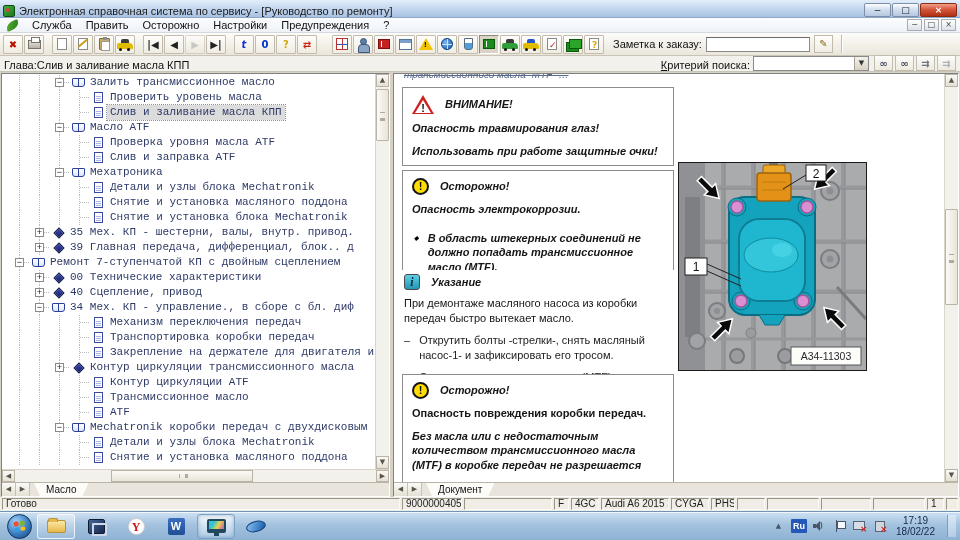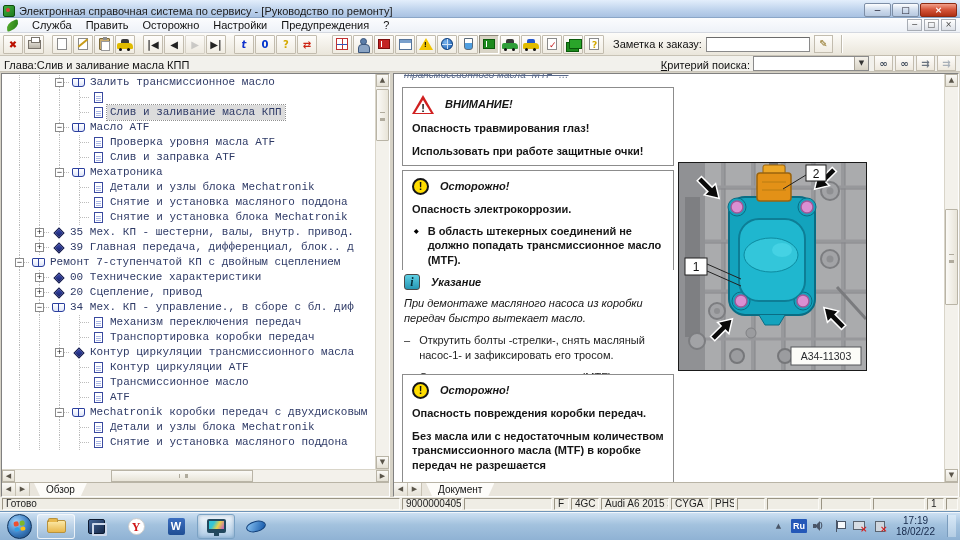--- a/index.html
+++ b/index.html
@@ -144,25 +144,25 @@
     clip-path:polygon(0 0,100% 0,calc(100% - 6px) 100%,6px 100%)}
 
   
   .clipline{position:absolute;left:10px;top:-5px;width:270px;height:11px;overflow:hidden;
     font:italic 10px/11px "Liberation Sans",sans-serif;color:#5a6a8a;text-decoration:line-through;white-space:nowrap}
   .wbox{position:absolute;left:8px;width:272px;border:1px solid #8c8c8c;background:#fff;padding:7px 9px;
     font:11px/1.32 "Liberation Sans",sans-serif;color:#161616}
   .nob{border:none;padding:4px 2px}
   .whead{display:flex;align-items:center;gap:11px;margin-bottom:7px}
   .wtitle{font-style:italic;font-weight:bold}
-  .ital{font-style:italic}
+  .ital{}
   .bold{font-weight:bold}
-  .bi{font-weight:bold}
+  .bi{font-style:italic;font-weight:bold}
   .mt{margin-top:8px}
-  .bul{display:flex;gap:9px;margin-top:7px;padding-left:2px}
+  .bul{display:flex;gap:9px;margin-top:14px;padding-left:2px}
   .bul::before{content:"◆";font-size:6px;line-height:14px;color:#000;flex:none}
   .step{display:flex;gap:9px;margin-top:8px;color:#222}
   .step::before{content:"–";flex:none}
   .triw{width:22px;height:19px;position:relative;flex:none}
   .triw .t1{position:absolute;left:0;top:0;width:0;height:0;border-left:11px solid transparent;border-right:11px solid transparent;border-bottom:19px solid #d02020}
   .triw .t2{position:absolute;left:3px;top:5px;width:0;height:0;border-left:8px solid transparent;border-right:8px solid transparent;border-bottom:13px solid #fff}
   .triw .ex{position:absolute;left:0;right:0;bottom:0;text-align:center;font:bold 11px/12px "Liberation Sans",sans-serif;color:#111}
   .cir{width:17px;height:17px;flex:none;border-radius:50%;background:#ffdd00;border:2px solid #151515;
     color:#111;font:bold 11px/13px "Liberation Sans",sans-serif;text-align:center}
   .noteic{width:16px;height:16px;flex:none;border-radius:3px;background:linear-gradient(#5fd0e4,#2596b4);
@@ -403,20 +403,21 @@
             <span class="lbl">Залить трансмиссионное масло</span>
           </div>
           <div class="trow">
             <span class="g"></span>
             <span class="g"></span>
             <span class="g"></span>
             <span class="g conn"></span>
             <span class="ic">
               <span class="ic-doc"></span>
             </span>
+            <span class="lbl">Проверить уровень масла</span>
           </div>
           <div class="trow sel">
             <span class="g"></span>
             <span class="g"></span>
             <span class="g"></span>
             <span class="g conn"></span>
             <span class="ic">
               <span class="ic-doc"></span>
             </span>
             <span class="lbl">Слив и заливание масла КПП</span>
@@ -533,21 +534,21 @@
             <span class="lbl">00 Технические характеристики</span>
           </div>
           <div class="trow">
             <span class="g"></span>
             <span class="g conn">
               <span class="exp">+</span>
             </span>
             <span class="ic">
               <span class="ic-diamond"></span>
             </span>
-            <span class="lbl">20 Сцепление, привод</span>
+            <span class="lbl">40 Сцепление, привод</span>
           </div>
           <div class="trow">
             <span class="g"></span>
             <span class="g conn">
               <span class="exp">−</span>
             </span>
             <span class="ic">
               <span class="ic-book"></span>
             </span>
             <span class="lbl">34 Мех. КП - управление., в сборе с бл. диф</span>
@@ -564,20 +565,30 @@
           </div>
           <div class="trow">
             <span class="g"></span>
             <span class="g"></span>
             <span class="g"></span>
             <span class="g conn"></span>
             <span class="ic">
               <span class="ic-doc"></span>
             </span>
             <span class="lbl">Транспортировка коробки передач</span>
+          </div>
+          <div class="trow">
+            <span class="g"></span>
+            <span class="g"></span>
+            <span class="g"></span>
+            <span class="g conn"></span>
+            <span class="ic">
+              <span class="ic-doc"></span>
+            </span>
+            <span class="lbl">Закрепление на держателе для двигателя и</span>
           </div>
           <div class="trow">
             <span class="g"></span>
             <span class="g"></span>
             <span class="g conn">
               <span class="exp">+</span>
             </span>
             <span class="ic">
               <span class="ic-diamond"></span>
             </span>
@@ -656,21 +667,21 @@
     <div class="hscroll">
       <span class="sarrow">◀</span>
       <span class="htrack">
           <span class="hthumb" style="left:96px;width:142px"></span>
         </span>
       <span class="sarrow">▶</span>
     </div>
     <div class="tabrow">
       <span class="tabnav">◀</span>
       <span class="tabnav">▶</span>
-      <span class="sheettab">Обзор</span>
+      <span class="sheettab">Масло</span>
     </div>
   </div>
 
   <div id="docpanel" class="panel">
     <div class="pcontent">
 
       <div class="clipline">трансмиссионного масла -MTF- …</div>
 
       <div class="wbox" style="top:13px">
         <div class="whead">

